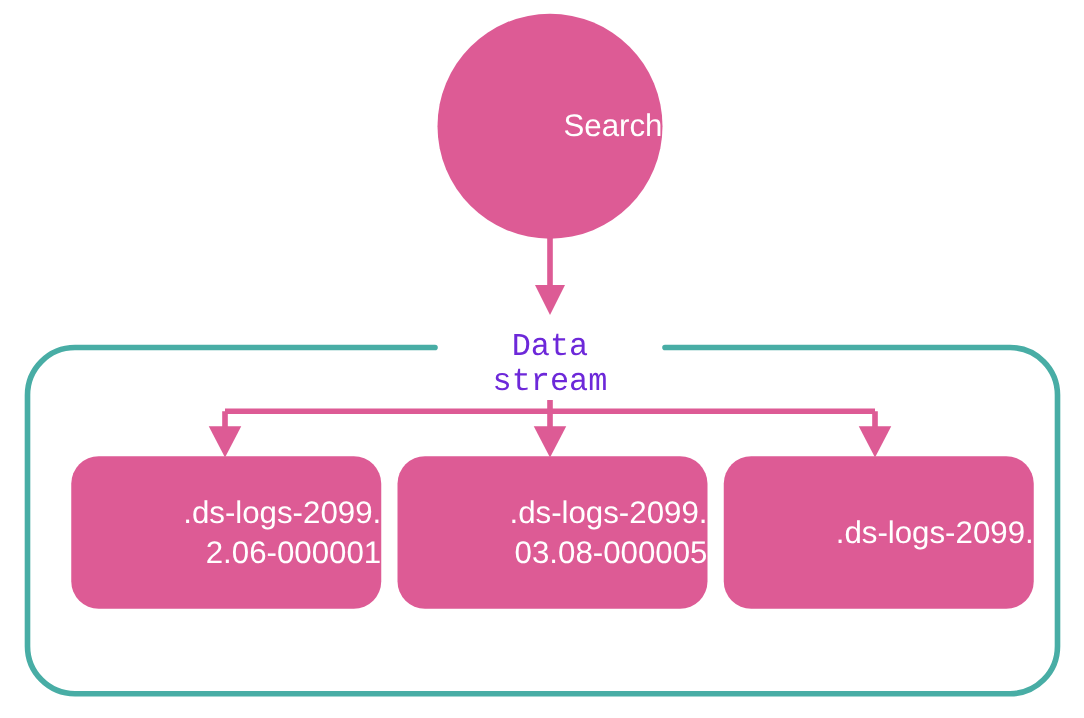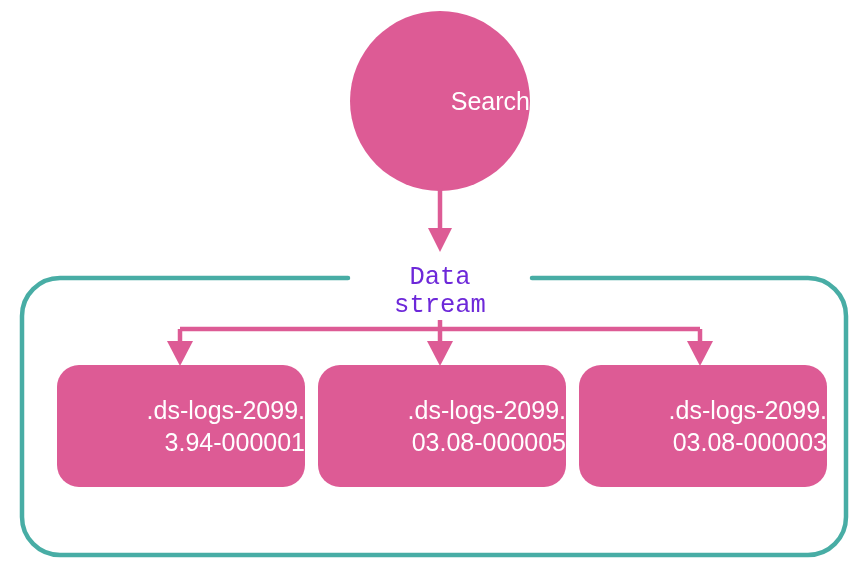--- a/index.html
+++ b/index.html
@@ -108,26 +108,25 @@
   </svg>
 
   <div class="node-text" id="search-request-circle-label">
     <span>Search</span>
   </div>
 
   <div id="data-stream-title">Data stream</div>
 
   <div class="node-text index-box-label" id="index-box-label-0">
     <span>.ds-logs-2099.</span>
-    <span>3.94-000001</span>
+    <span>2.06-000001</span>
   </div>
 
   <div class="node-text index-box-label" id="index-box-label-1">
     <span>.ds-logs-2099.</span>
     <span>03.08-000005</span>
   </div>
 
   <div class="node-text index-box-label" id="index-box-label-2">
     <span>.ds-logs-2099.</span>
-    <span>03.08-000003</span>
   </div>
 
 </div>
 
 </body></html>

